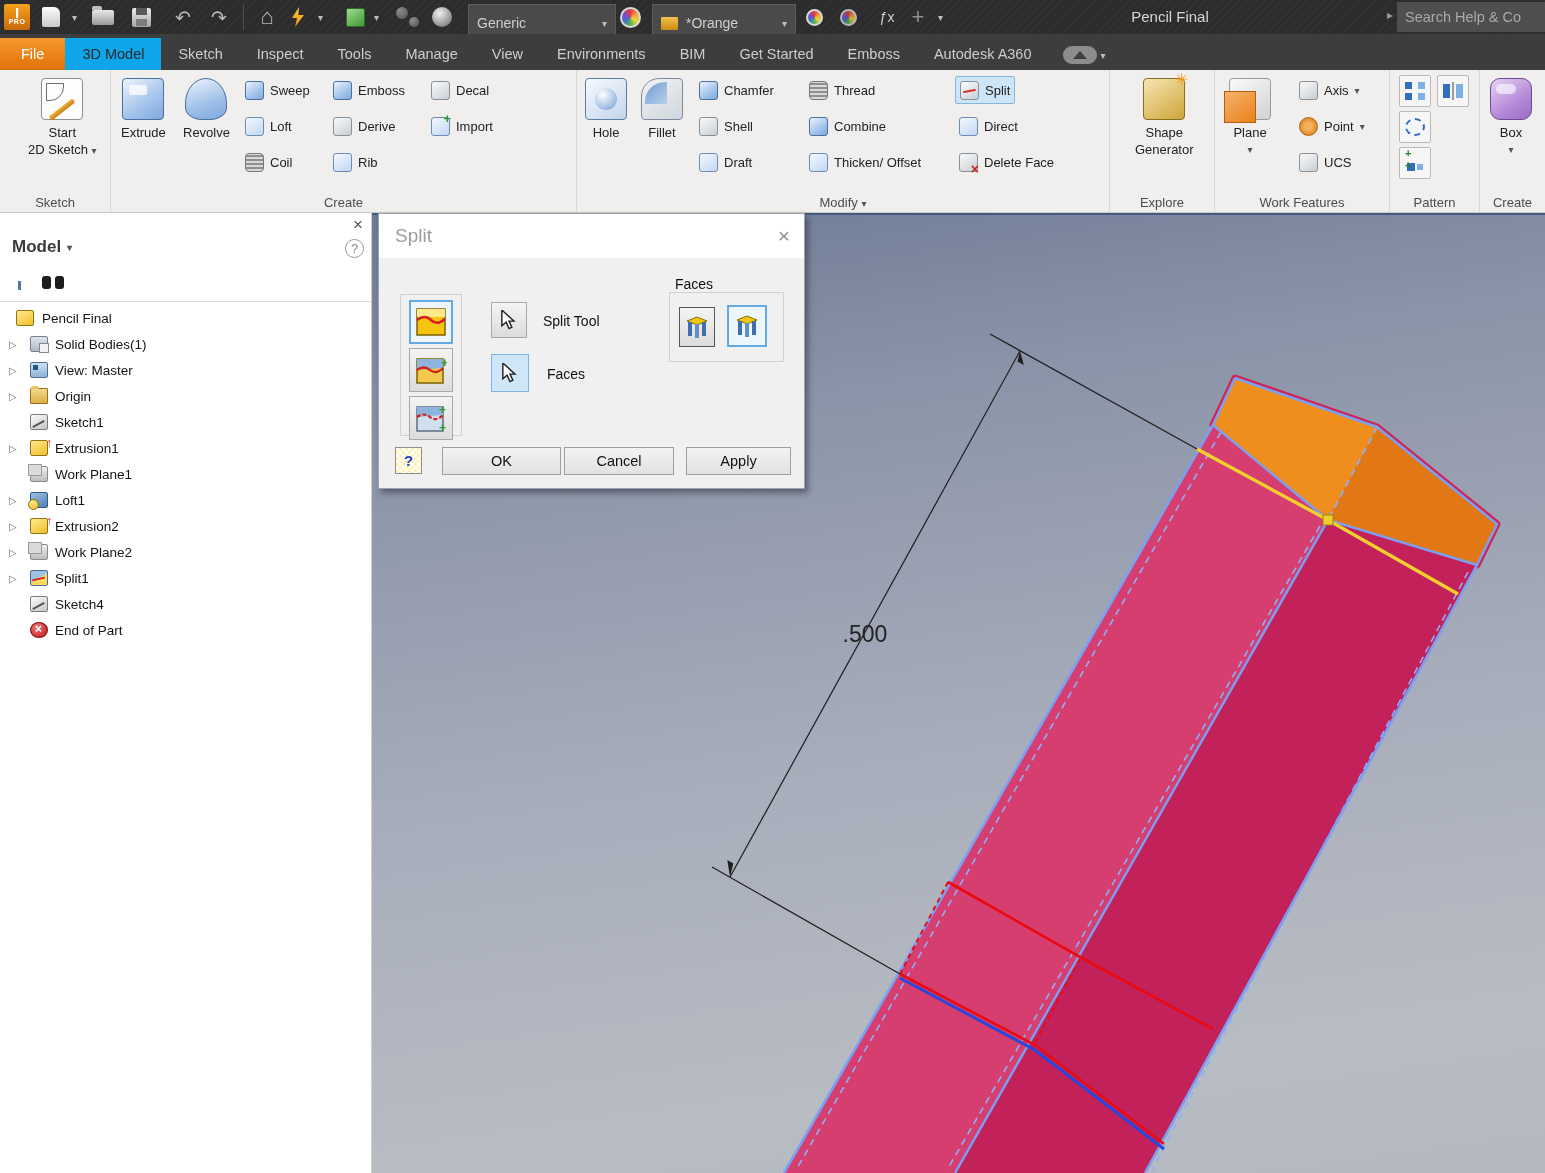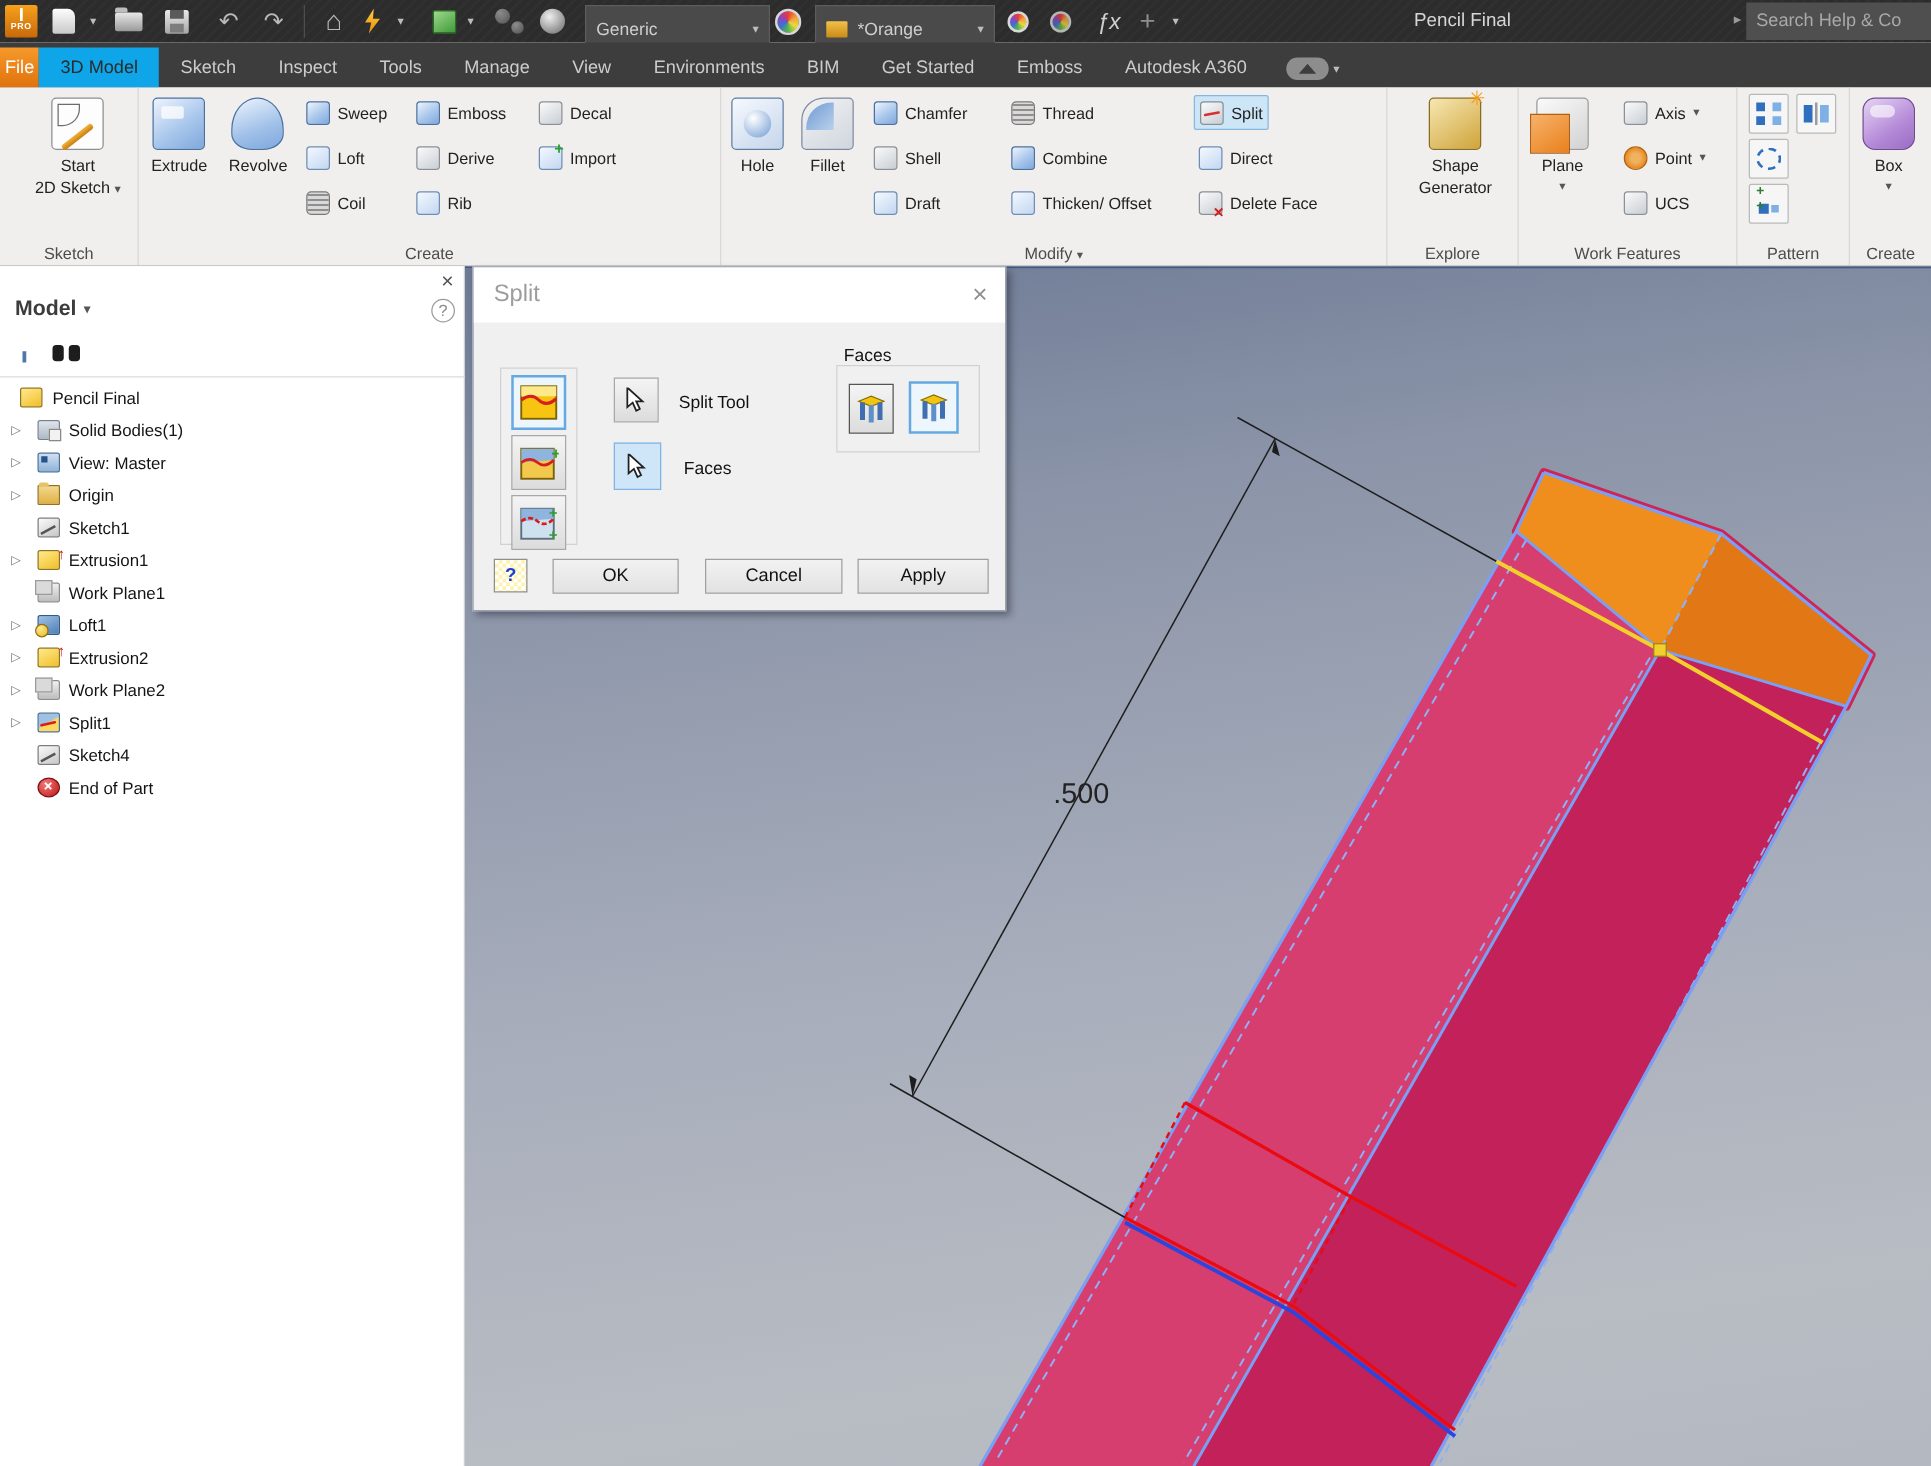--- a/index.html
+++ b/index.html
@@ -23,30 +23,30 @@
   .spheres{width:24px;height:20px;position:relative;opacity:.55}
   .spheres::before,.spheres::after{content:"";position:absolute;border-radius:50%;background:radial-gradient(circle at 35% 30%,#d9d9d9,#6f6f6f)}
   .spheres::before{width:12px;height:12px;left:0;top:0}
   .spheres::after{width:10px;height:10px;right:1px;bottom:0}
   .globe{width:20px;height:20px;border-radius:50%;background:radial-gradient(circle at 38% 32%,#efefef,#8e8e8e 70%,#5c5c5c)}
   .tb-select{position:absolute;top:4px;height:26px;background:#4a4a4a;border:1px solid #5d5d5d;color:#cfcfcf;font-size:14px;display:flex;align-items:center;padding:18px 8px;gap:8px}
   .tb-select .cv{flex:1}
   .caret{font-size:10px;color:#bdbdbd}
   .appear-folder{width:17px;height:13px;background:linear-gradient(#f3c14a,#c98a16);border-radius:1px}
   .colorwheel{width:21px;height:21px;border-radius:50%;background:conic-gradient(#e53c3c,#f2a13a,#ead83b,#58b54a,#3f6fd1,#8a46bd,#e53c3c);border:2px solid #d8d8d8}
-  .fx{font-style:italic;font-size:18px;color:#cfcfcf}
+  .fx{font-size:14px;color:#cfcfcf}
   #doc-title{position:absolute;top:0;height:34px;line-height:34px;left:1040px;width:260px;text-align:center;color:#d6d6d6;font-size:15px}
   #search-wrap{position:absolute;right:0;top:2px;width:148px;height:30px;background:#4f4f4f;display:flex;align-items:center}
   #search-input{background:transparent;border:none;outline:none;color:#a9a9a9;font-size:14.5px;width:140px;padding-left:8px;font-family:inherit}
   #search-arrow{position:absolute;right:152px;top:8px;color:#9a9a9a;font-size:12px}
 
   
   #tabrow{position:absolute;left:0;top:34px;width:1545px;height:36px;background:#3d3d3d;display:flex;align-items:flex-end}
   .tab{height:32px;line-height:32px;padding:0 17px;font-size:14.5px;color:#cdcdcd;cursor:default;white-space:nowrap}
-  .tab.file{background:linear-gradient(#f6992b,#e0720c);color:#fff;padding:0 4px}
+  .tab.file{background:linear-gradient(#f6992b,#e0720c);color:#fff;padding:0 21px}
   .tab.active{background:#0ea5e9;color:#2b2b2b}
   .cloudpill{margin-left:14px;margin-bottom:6px;width:34px;height:18px;background:#8d8d8d;border-radius:9px;position:relative}
   .cloudpill::after{content:"";position:absolute;left:10px;top:5px;border-left:7px solid transparent;border-right:7px solid transparent;border-bottom:8px solid #3d3d3d}
   .cloudpill+.caret{margin-bottom:9px;margin-left:4px}
 
   
   #ribbon{position:absolute;left:0;top:70px;width:1545px;height:143px;background:#f0efee;border-bottom:1px solid #c9c9c9}
   .panel{position:absolute;top:0;height:142px;border-right:1px solid #d8d8d8}
   .plab{position:absolute;bottom:2px;left:0;width:100%;text-align:center;font-size:13px;color:#4c4c4c;white-space:nowrap}
   .bb{position:absolute;top:6px;display:flex;flex-direction:column;align-items:center;font-size:13px;color:#222;text-align:center;line-height:17px;border-radius:3px;padding:2px}
@@ -573,16 +573,16 @@
   <div class="dbtn sel" style="left:348px;top:91px;width:40px;height:42px">
     <svg width="26" height="26" viewBox="0 0 26 26">
       <polygon points="3,7 13,3 23,7 13,11" fill="#f2c511" stroke="#8a6d06" stroke-width="1"></polygon>
       <rect x="4" y="8" width="4" height="14" fill="#3f6fae"></rect>
         <rect x="11" y="10" width="4" height="14" fill="#5f8fc6"></rect>
         <rect x="18" y="8" width="4" height="14" fill="#3f6fae"></rect>
     </svg>
   </div>
 
   <div class="helpbtn" style="left:16px;top:233px"><span>?</span></div>
-  <div class="pushbtn" style="left:63px;top:233px;width:101px">OK</div>
+  <div class="pushbtn" style="left:63px;top:233px;width:119px">OK</div>
   <div class="pushbtn" style="left:185px;top:233px;width:110px">Cancel</div>
   <div class="pushbtn" style="left:307px;top:233px;width:105px">Apply</div>
 </div>
 
 </body></html>

